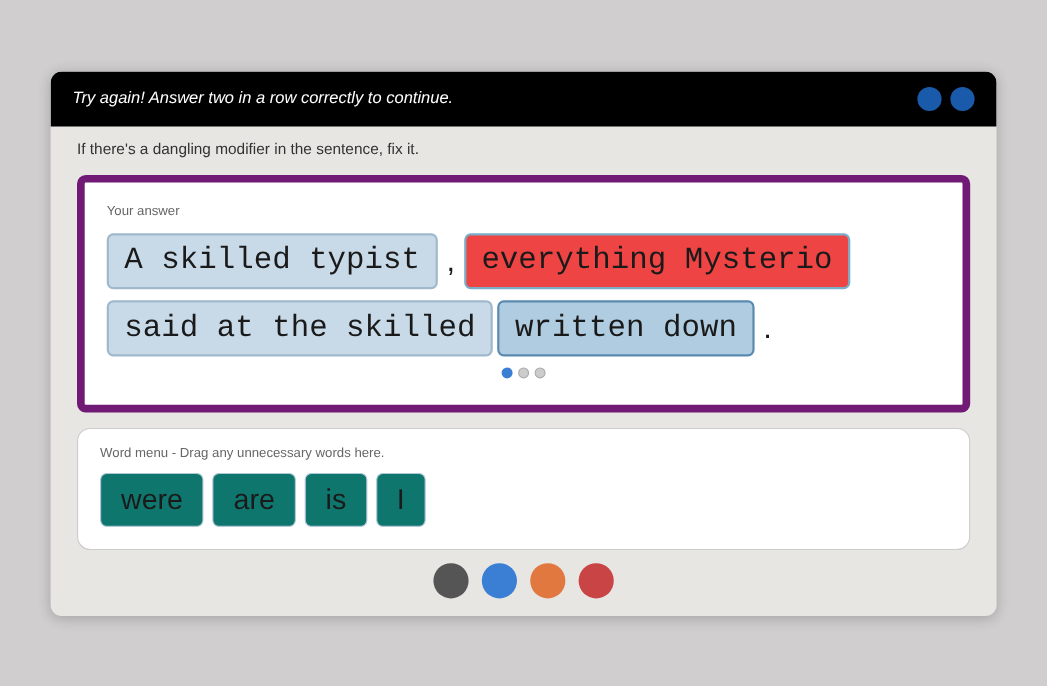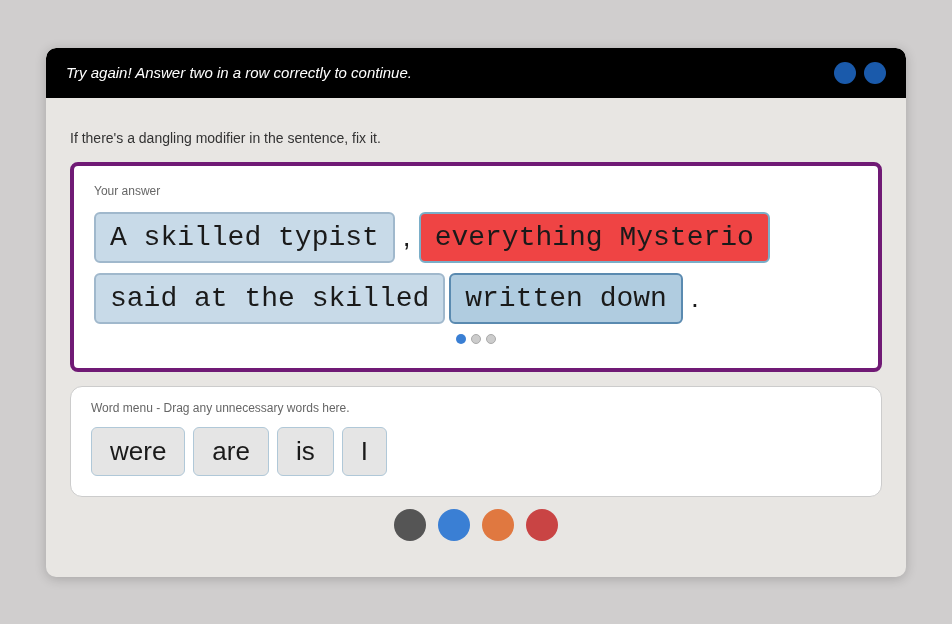--- a/index.html
+++ b/index.html
@@ -49,33 +49,33 @@
       width: 22px;
       height: 22px;
       border-radius: 50%;
       background: #1a5aab;
     }
     .circle-dot.active {
       background: #1a5aab;
     }
 
     .content-area {
-      padding: 32px 24px;
+      padding: 12px 24px;
     }
 
     .instruction {
       font-size: 14px;
       color: #333;
       font-family: Arial, sans-serif;
       margin-bottom: 16px;
     }
 
     .answer-box {
       background: white;
-      border: 4px solid #701a75;
+      border: 7px solid #701a75;
       border-radius: 8px;
       padding: 18px 20px 24px;
       margin-bottom: 14px;
       min-height: 180px;
       position: relative;
     }
 
     .answer-label {
       font-size: 12px;
       color: #666;
@@ -157,21 +157,21 @@
       flex-wrap: wrap;
     }
 
     .menu-chip {
       display: inline-flex;
       align-items: center;
       padding: 8px 18px;
       border-radius: 6px;
       font-size: 26px;
       font-family: Arial, sans-serif;
-      background: #e5e5e5;
+      background: #0f766e;
       border: 1px solid #b0c8d8;
       color: #1a1a1a;
       cursor: grab;
     }
 
     .bottom-nav {
       display: flex;
       justify-content: center;
       gap: 12px;
       padding: 12px 0 4px;

